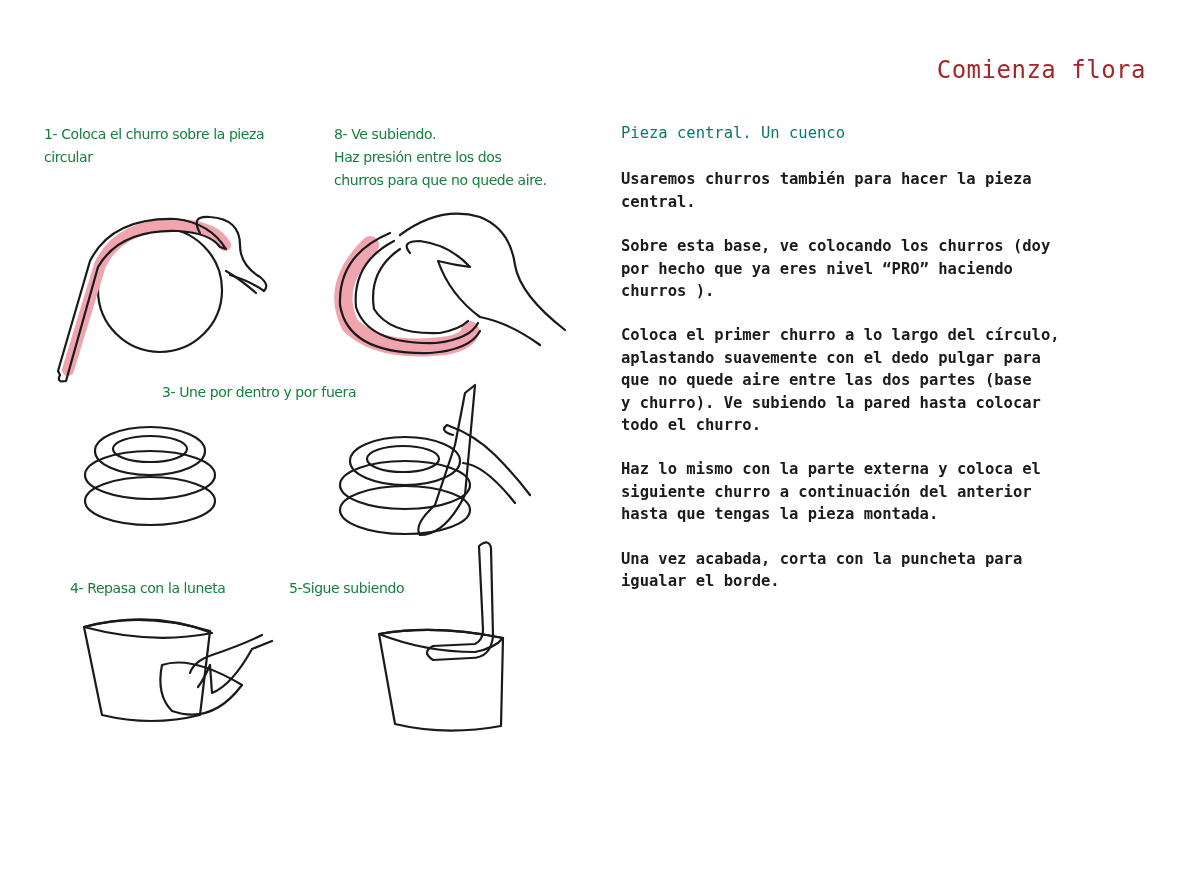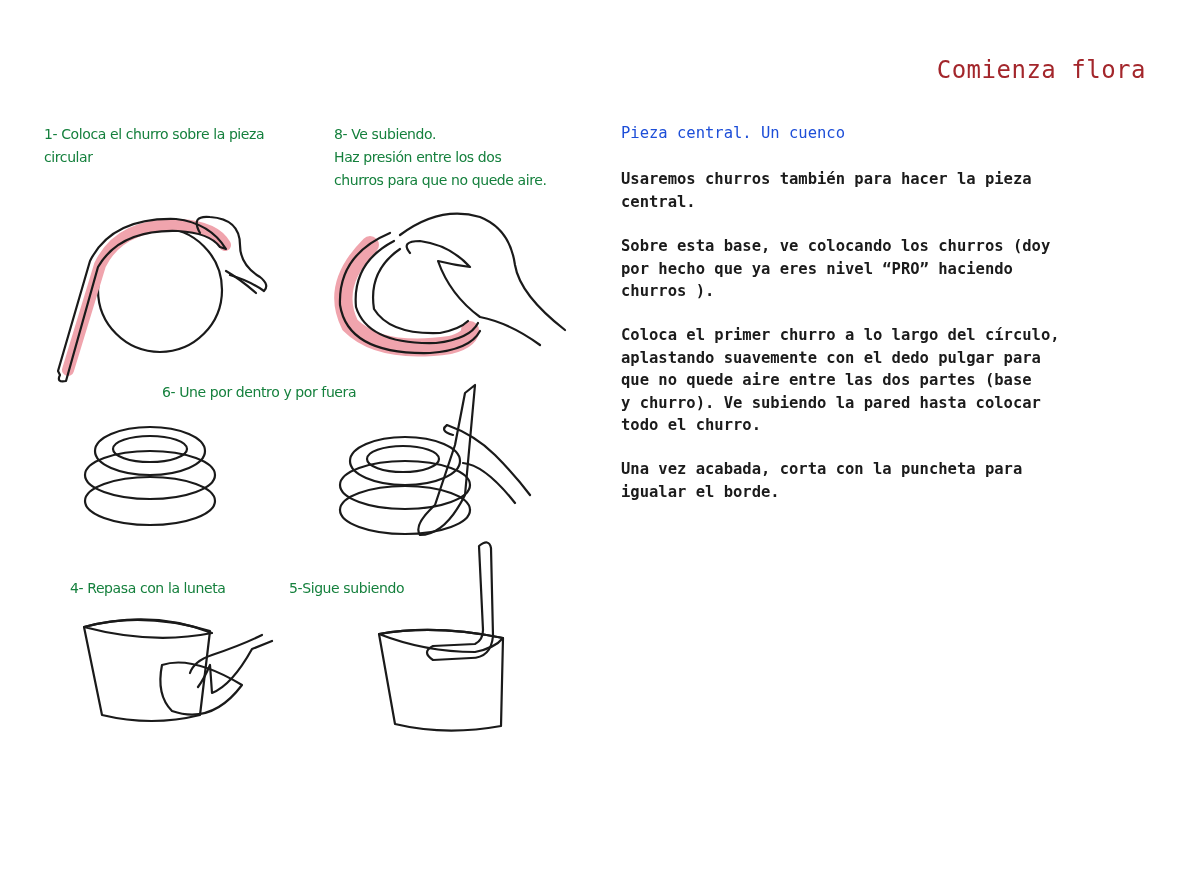--- a/index.html
+++ b/index.html
@@ -1,35 +1,35 @@
 <!DOCTYPE html>
 <html><head>
   <meta charset="utf-8">
   <style>
     html, body { margin:0; padding:0; background:#ffffff; }
     body { width:1200px; height:892px; position:relative; overflow:hidden; font-family:"DejaVu Sans", sans-serif; }
     .doc-title { position:absolute; right:54px; top:56px; font-family:"DejaVu Sans Mono", monospace; font-size:24px; color:#a3262b; letter-spacing:0.5px; }
     .text-col { position:absolute; left:621px; top:122px; width:540px; font-family:"DejaVu Sans Mono", monospace; font-size:15.5px; line-height:22.4px; color:#1b1b1b; }
-    .section-title { color:#1d4ed8; margin:0 0 24px 0; font-size:15.5px; }
+    .section-title { color:#0f766e; margin:0 0 24px 0; font-size:15.5px; }
     .para { margin:0 0 22px 0; white-space:pre-line;font-weight:bold; }
     .caption { position:absolute; font-family:"DejaVu Sans", sans-serif; font-size:14px; line-height:23px; color:#15803d; letter-spacing:-0.4px; white-space:pre-line; }
     svg.illus { position:absolute; overflow:visible; }
     .ink { fill:none; stroke:#1a1a1a; stroke-width:2.2; stroke-linecap:round; stroke-linejoin:round; }
   </style>
 </head>
 <body>
 
 <div class="doc-title">Comienza flora</div>
 
 <div class="caption" style="left:44px;top:123px;">1- Coloca el churro sobre la pieza
 circular</div>
 <div class="caption" style="left:334px;top:123px;">8- Ve subiendo.
 Haz presión entre los dos
 churros para que no quede aire.</div>
-<div class="caption" style="left:162px;top:381px;">6- Une por dentro y por fuera</div>
+<div class="caption" style="left:162px;top:381px;">3- Une por dentro y por fuera</div>
 <div class="caption" style="left:70px;top:577px;">4- Repasa con la luneta</div>
 <div class="caption" style="left:289px;top:577px;">5-Sigue subiendo</div>
 
 <svg class="illus" style="left:50px;top:205px;" width="230" height="180" viewBox="0 0 230 180">
   <circle cx="110" cy="85" r="62" fill="#fff" class="ink"></circle>
   <path d="M18 165 L50 60 Q70 18 130 20 Q165 22 175 40" fill="none" stroke="#f0a4ad" stroke-width="12" stroke-linecap="round"></path>
   <path class="ink" d="M10 170 Q6 178 16 176 L48 62 Q70 24 128 26 Q160 28 170 42 L176 44 Q160 18 126 14 Q62 12 40 56 L8 166 Z"></path>
   <path class="ink" d="M150 28 Q140 10 160 12 Q190 14 190 40 Q190 60 210 72 Q220 80 214 86 Q200 76 180 70"></path>
   <path class="ink" d="M176 66 Q190 74 206 88"></path>
 </svg>
@@ -79,15 +79,18 @@
   <p class="para">Usaremos churros también para hacer la pieza
 central.</p>
   <p class="para">Sobre esta base, ve colocando los churros (doy
 por hecho que ya eres nivel “PRO” haciendo
 churros ).</p>
   <p class="para">Coloca el primer churro a lo largo del círculo,
 aplastando suavemente con el dedo pulgar para
 que no quede aire entre las dos partes (base
 y churro). Ve subiendo la pared hasta colocar
 todo el churro.</p>
+  <p class="para">Haz lo mismo con la parte externa y coloca el
+siguiente churro a continuación del anterior
+hasta que tengas la pieza montada.</p>
   <p class="para">Una vez acabada, corta con la puncheta para
 igualar el borde.</p>
 </div>
 
 </body></html>

